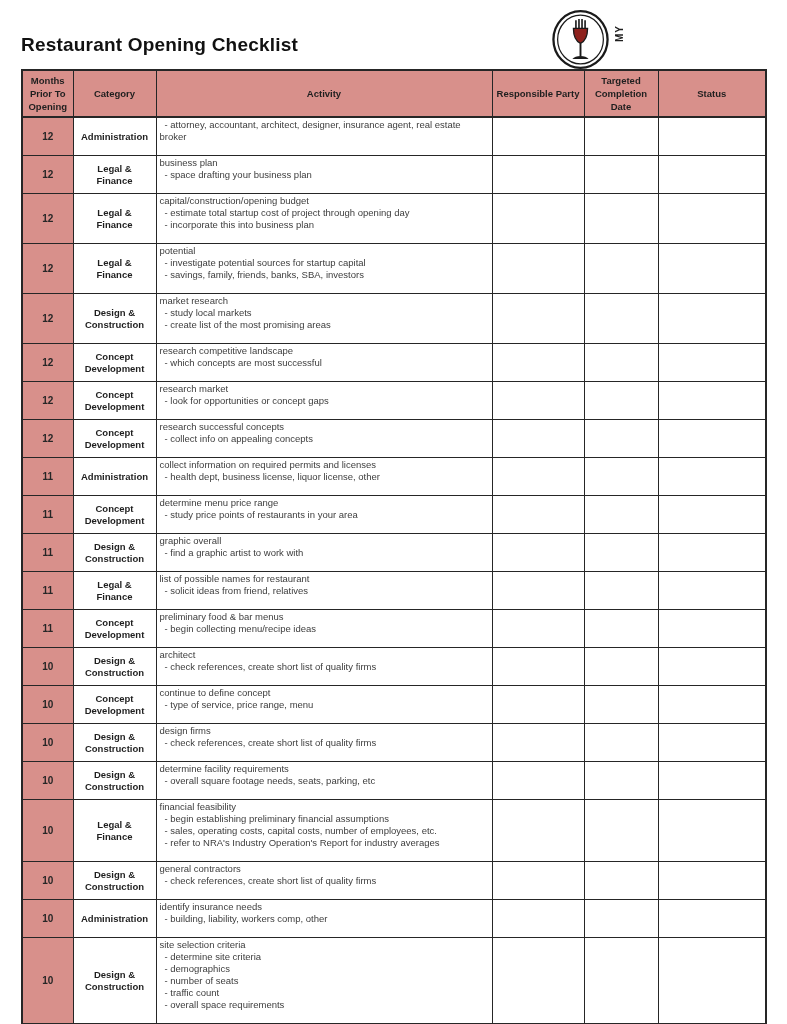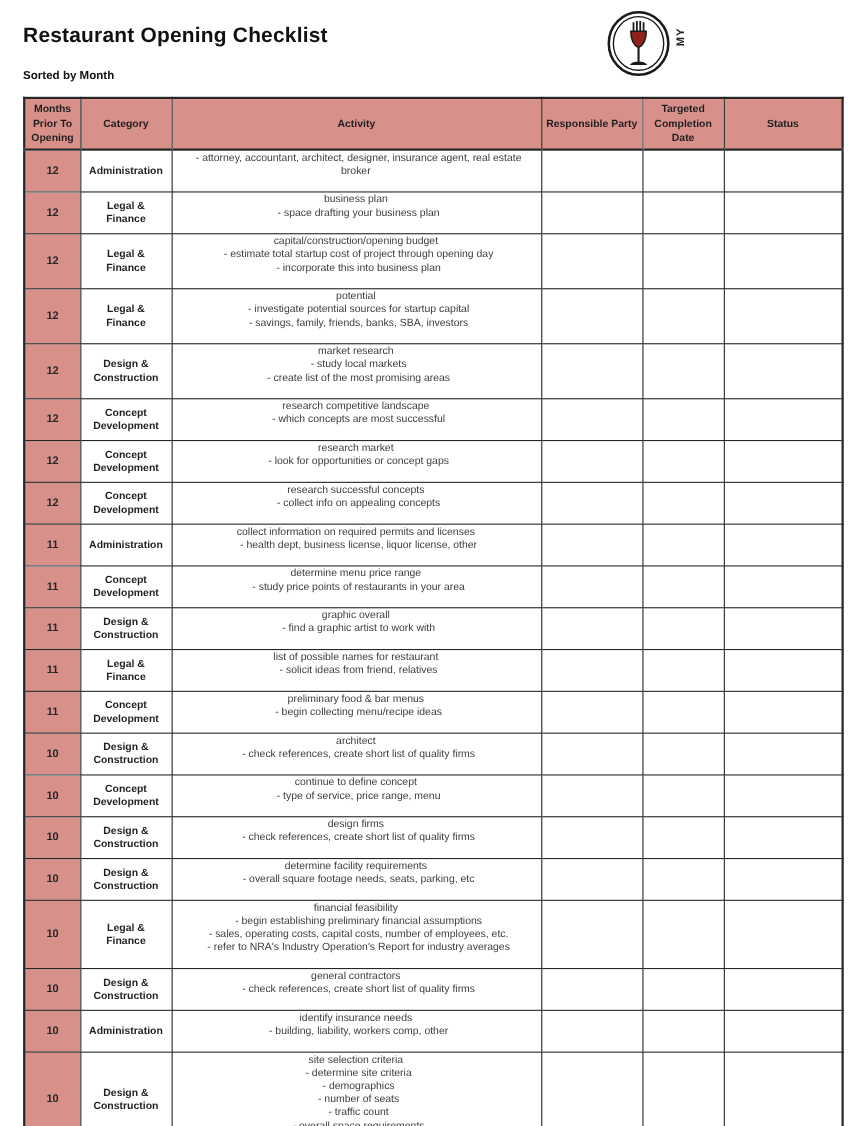--- a/index.html
+++ b/index.html
@@ -2,21 +2,21 @@
 <html style="--pink: #d8908b; --line: #262626; --accent: #9c2b26; --wine: #8e211c; --ring: #1a1a1a;"><head>
 <meta charset="utf-8">
 <style>
   html,body{margin:0;padding:0;background:#ffffff;}
   .page{
     position:relative;
     width:787px;height:1024px;
     background:#ffffff;
     font-family:"Liberation Sans",sans-serif;
     box-sizing:border-box;
-    padding:16px 21px 0 21px;
+    padding:28px 21px 0 21px;
     overflow:hidden;
   }
   .page-title{
     font-size:19px;
     font-weight:bold;
     color:#111111;
     margin:6px 0 0 0;
     letter-spacing:0.2px;
   }
   .page-subtitle{
@@ -99,21 +99,20 @@
     color:#1f1f1f;
     line-height:12px;
     padding:2px 5px;
   }
   td.activity{
     vertical-align:top;
     font-size:9.5px;
     color:#3d3d3d;
     line-height:12px;
     padding:1px 4px 12px 3px;
-    text-align:center;
   }
   td.activity .line{white-space:normal;}
   td.activity .bullet{text-indent:5px;}
   td.blank{background:#ffffff;}
 </style>
 </head>
 <body>
 
 <div class="page">
 
@@ -126,21 +125,20 @@
       <path d="M27.2,11.8 V21 M30.4,10.6 V21 M33.6,10.6 V21 M36.8,11.8 V21" fill="none" style="stroke:var(--ring,#1a1a1a)" stroke-width="1.7"></path>
       <path d="M24.6,20.4 h14.8 c0,8.2 -3.2,13.6 -7.4,15.6 c-4.2,-2 -7.4,-7.4 -7.4,-15.6 z" style="fill:var(--wine,#8e211c);stroke:var(--ring,#1a1a1a)" stroke-width="1.4"></path>
       <path d="M32,36 V49.5" fill="none" style="stroke:var(--ring,#1a1a1a)" stroke-width="2"></path>
       <path d="M23.5,52.5 c3,-4.4 14,-4.4 17,0 z" style="fill:var(--ring,#1a1a1a)"></path>
     </svg>
     <div class="logo-text">
       <span class="logo-my">MY</span>
     </div>
   </div>
 
-  <div class="page-subtitle">Sorted by Month</div>
 
   <table class="checklist">
     <colgroup>
       <col style="width:51px">
       <col style="width:83px">
       <col style="width:336px">
       <col style="width:92px">
       <col style="width:74px">
       <col style="width:108px">
     </colgroup>

